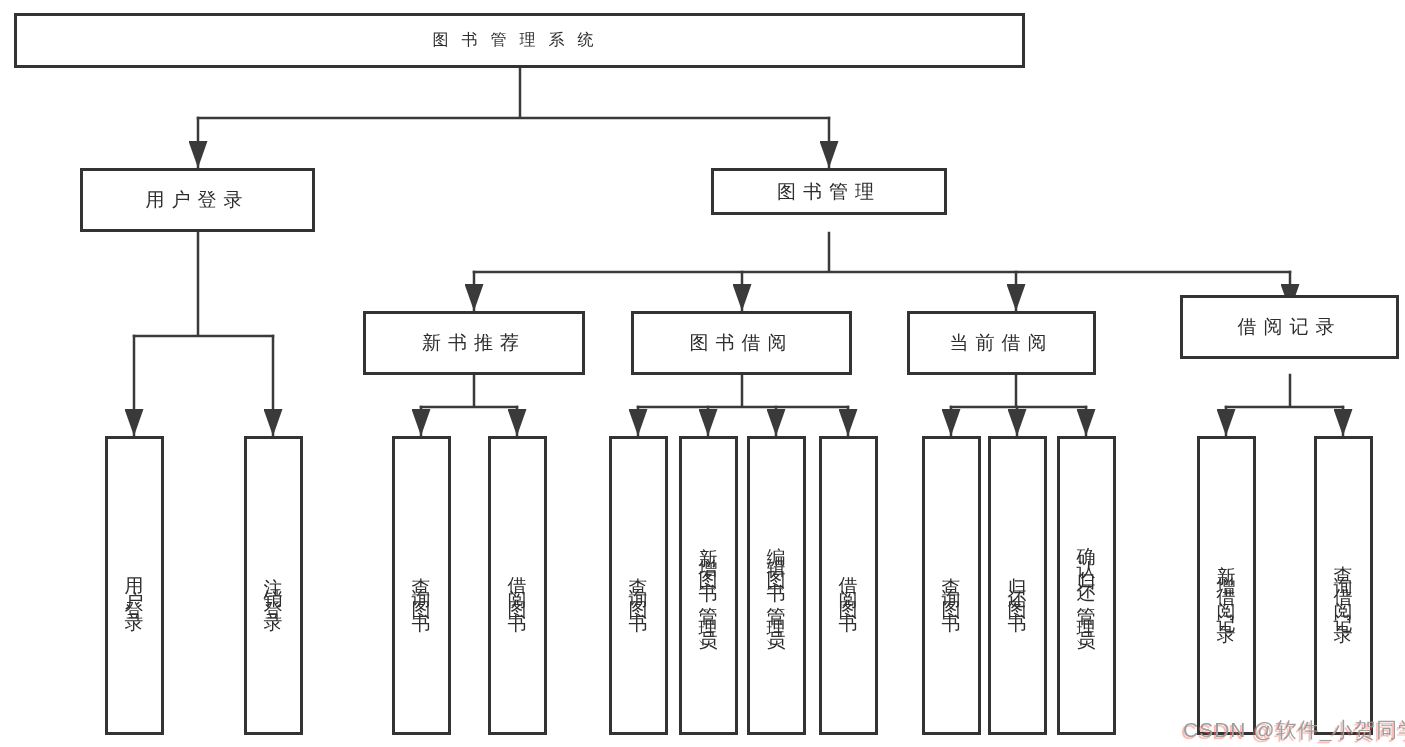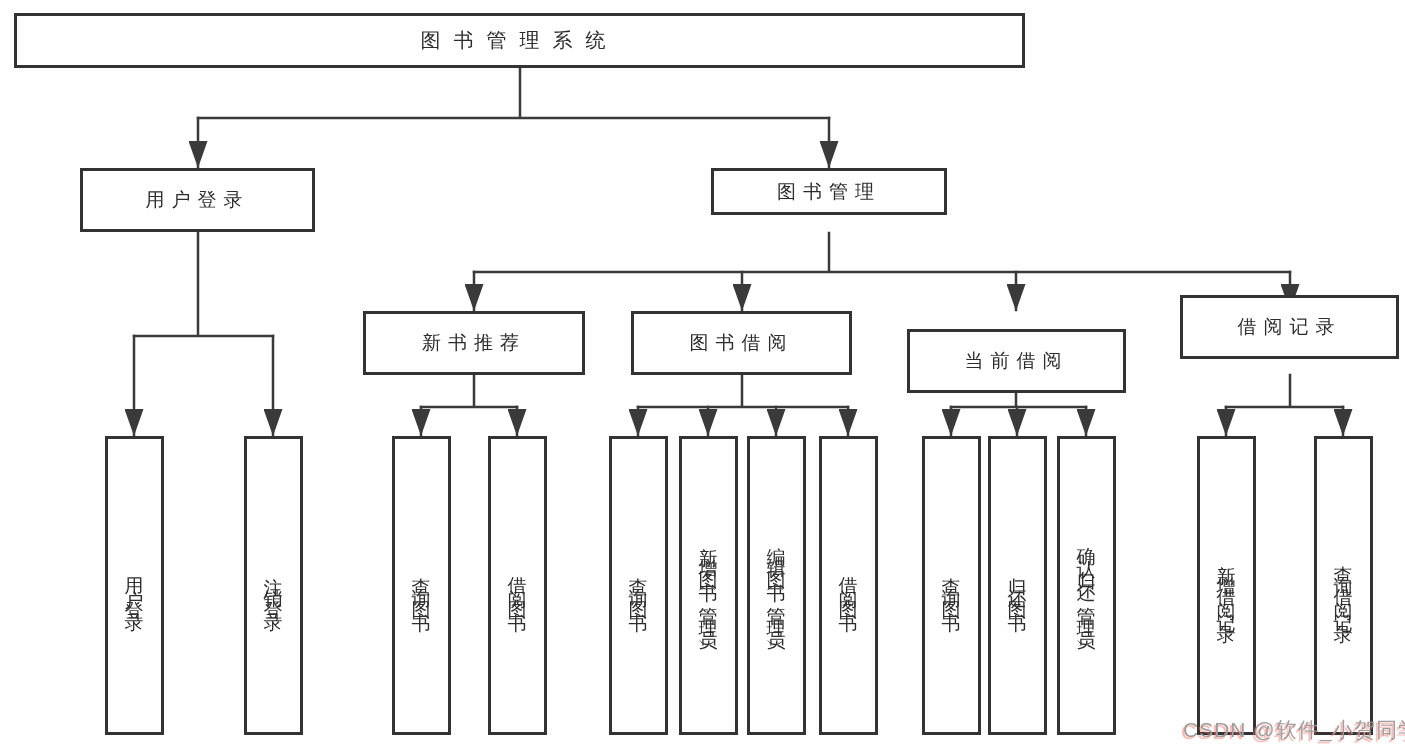--- a/index.html
+++ b/index.html
@@ -15,21 +15,21 @@
     position:absolute;
     box-sizing:border-box;
     background:#ffffff;
     border:3px solid #333333;
     display:flex;align-items:center;justify-content:center;
     color:#2d2d2d;
     font-size:19px;
     letter-spacing:7px;
     white-space:nowrap;
   }
-  .box.root{font-size:20px;letter-spacing:13px;}
+  .box.root{font-size:16px;letter-spacing:13px;}
   .vbox{
     position:absolute;
     box-sizing:border-box;
     background:#ffffff;
     border:3px solid #333333;
     display:flex;align-items:center;justify-content:center;
     color:#2d2d2d;
     font-size:19px;
     writing-mode:vertical-rl;
     text-orientation:mixed;
@@ -95,21 +95,21 @@
     </g>
   </svg>
 
   <div class="box root" style="left:14px;top:13px;width:1011px;height:55px">图书管理系统</div>
 
   <div class="box" style="left:80px;top:168px;width:235px;height:64px">用户登录</div>
   <div class="box" style="left:711px;top:168px;width:236px;height:47px">图书管理</div>
 
   <div class="box" style="left:363px;top:311px;width:222px;height:64px">新书推荐</div>
   <div class="box" style="left:631px;top:311px;width:221px;height:64px">图书借阅</div>
-  <div class="box" style="left:907px;top:329px;width:219px;height:64px">当前借阅</div>
+  <div class="box" style="left:907px;top:311px;width:189px;height:64px">当前借阅</div>
   <div class="box" style="left:1180px;top:295px;width:219px;height:64px">借阅记录</div>
 
   <div class="vbox" style="left:105px;top:436px;width:59px;height:299px">用户登录</div>
   <div class="vbox" style="left:244px;top:436px;width:59px;height:299px">注销登录</div>
 
   <div class="vbox" style="left:392px;top:436px;width:59px;height:299px">查询图书</div>
   <div class="vbox" style="left:488px;top:436px;width:59px;height:299px">借阅图书</div>
 
   <div class="vbox" style="left:609px;top:436px;width:59px;height:299px">查询图书</div>
   <div class="vbox" style="left:679px;top:436px;width:59px;height:299px">新增图书（管理员）</div>

